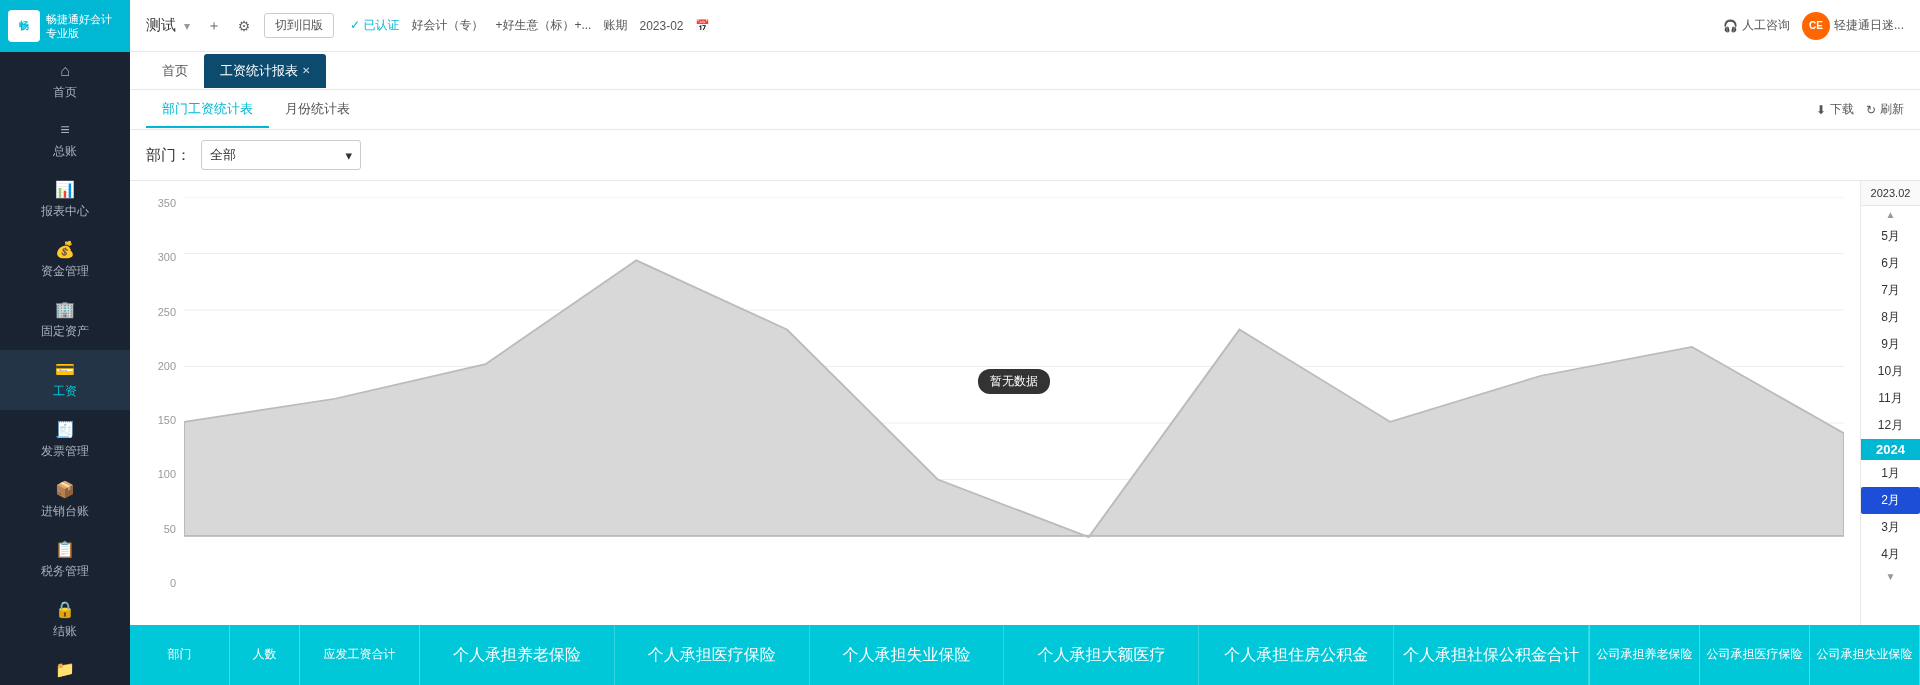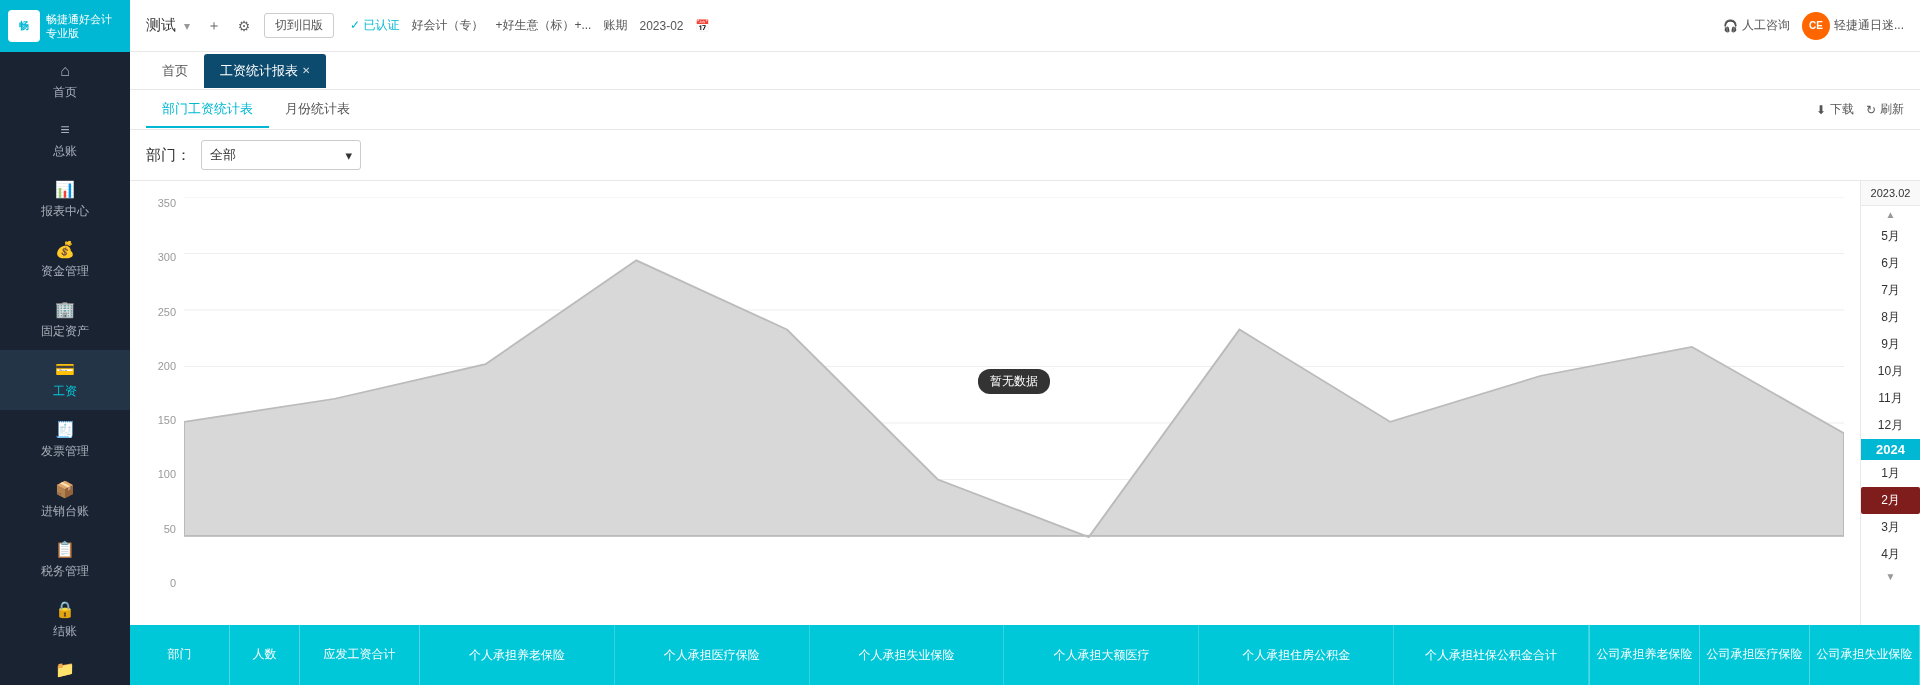--- a/index.html
+++ b/index.html
@@ -286,21 +286,21 @@
       cursor: pointer;
       font-size: 10px;
     }
     .date-month {
       padding: 5px 6px;
       text-align: center;
       cursor: pointer;
       font-size: 12px;
     }
     .date-month.active {
-      background: #7f1d1d;
+      background: #1d4ed8;
       color: white;
       border-radius: 2px;
     }
     .date-year-badge {
       background: #00b8d4;
       color: white;
       text-align: center;
       padding: 3px 4px;
       font-size: 13px;
       font-weight: bold;
@@ -348,21 +348,21 @@
       display: flex;
       flex: 1;
       width: 100%;
     }
     .th-sub-cell {
       flex: 1;
       display: flex;
       align-items: center;
       justify-content: center;
       color: white;
-      font-size: 12px;
+      font-size: 16px;
       border-right: 1px solid rgba(255,255,255,0.2);
       padding: 2px 4px;
       text-align: right;
     }
 
     
     .chart-tooltip {
       position: absolute;
       background: #333;
       color: white;

